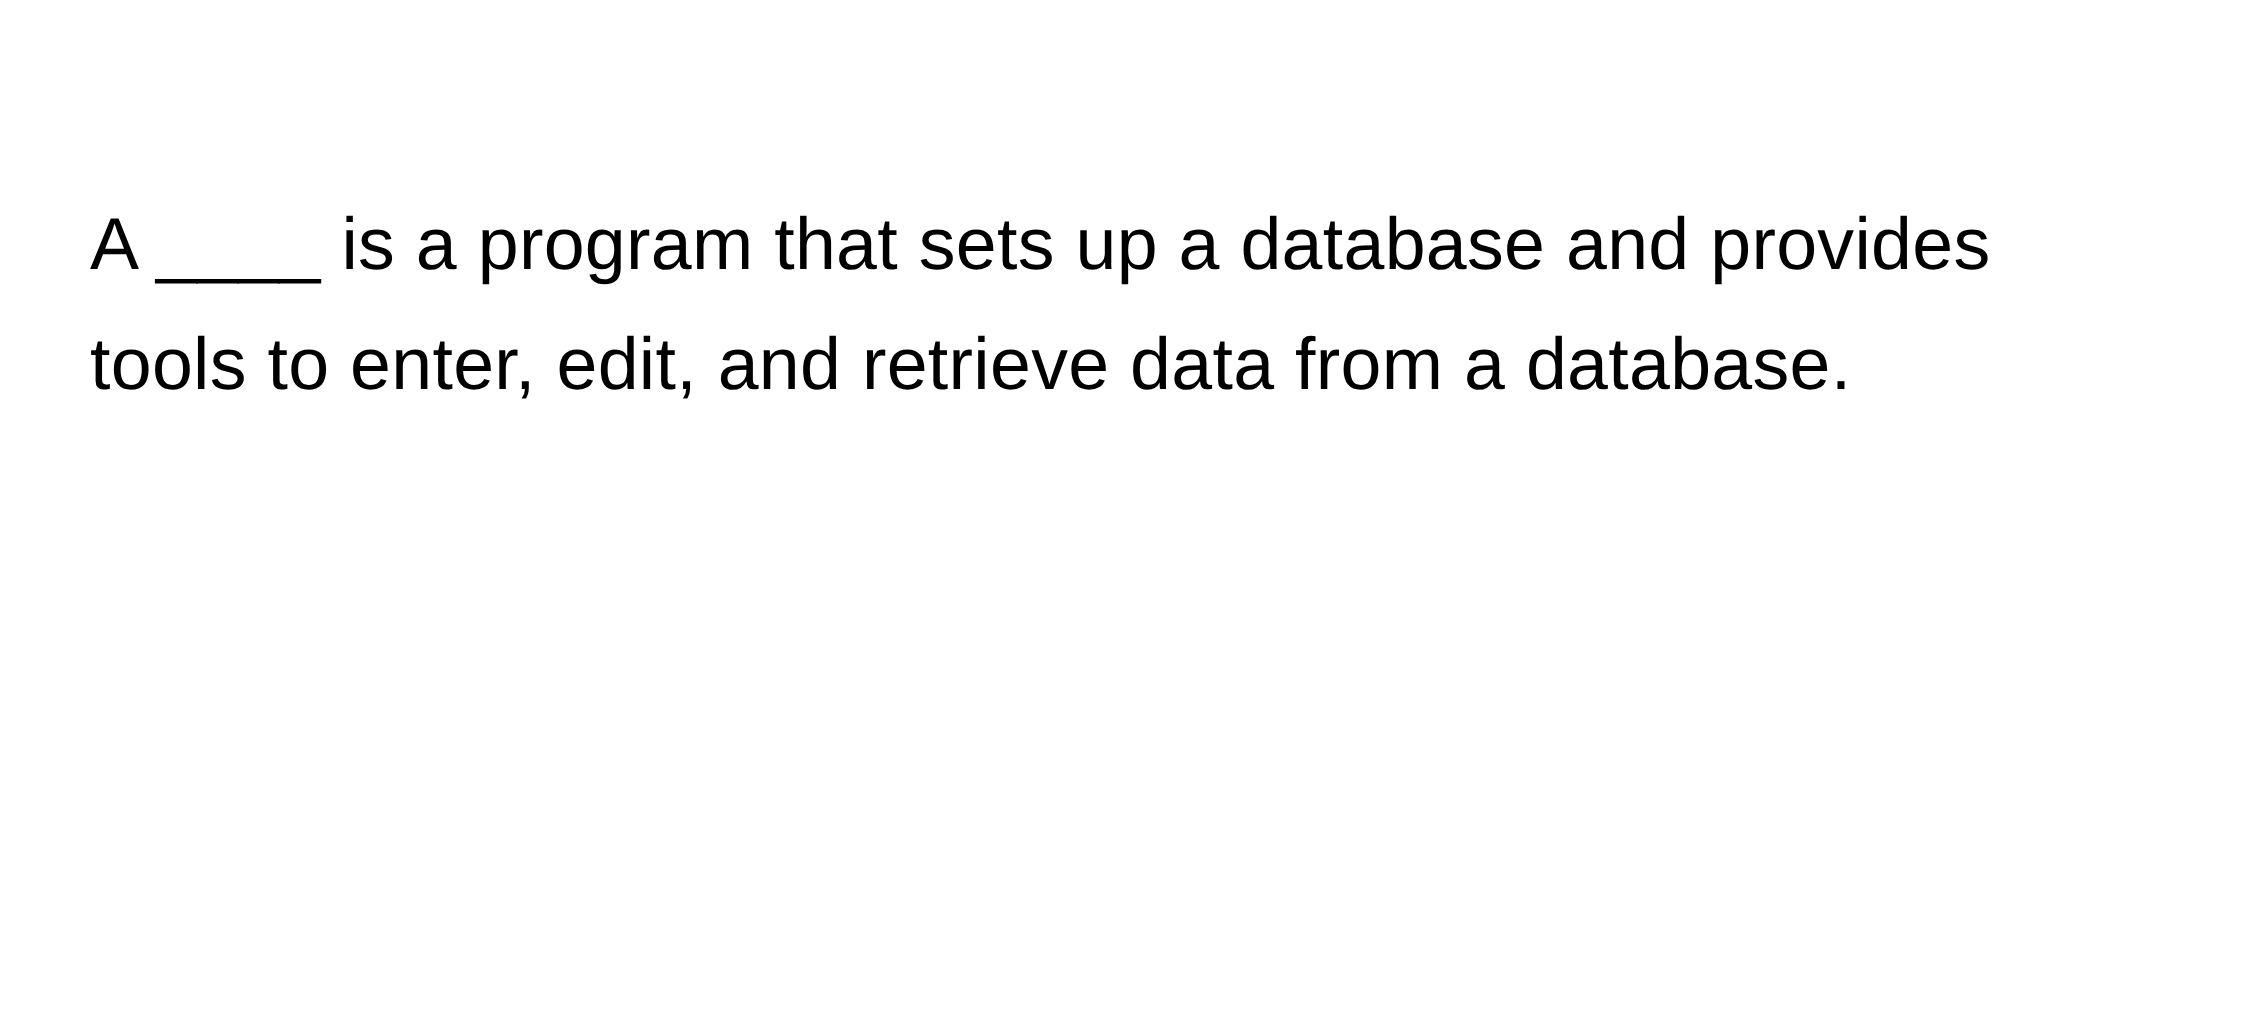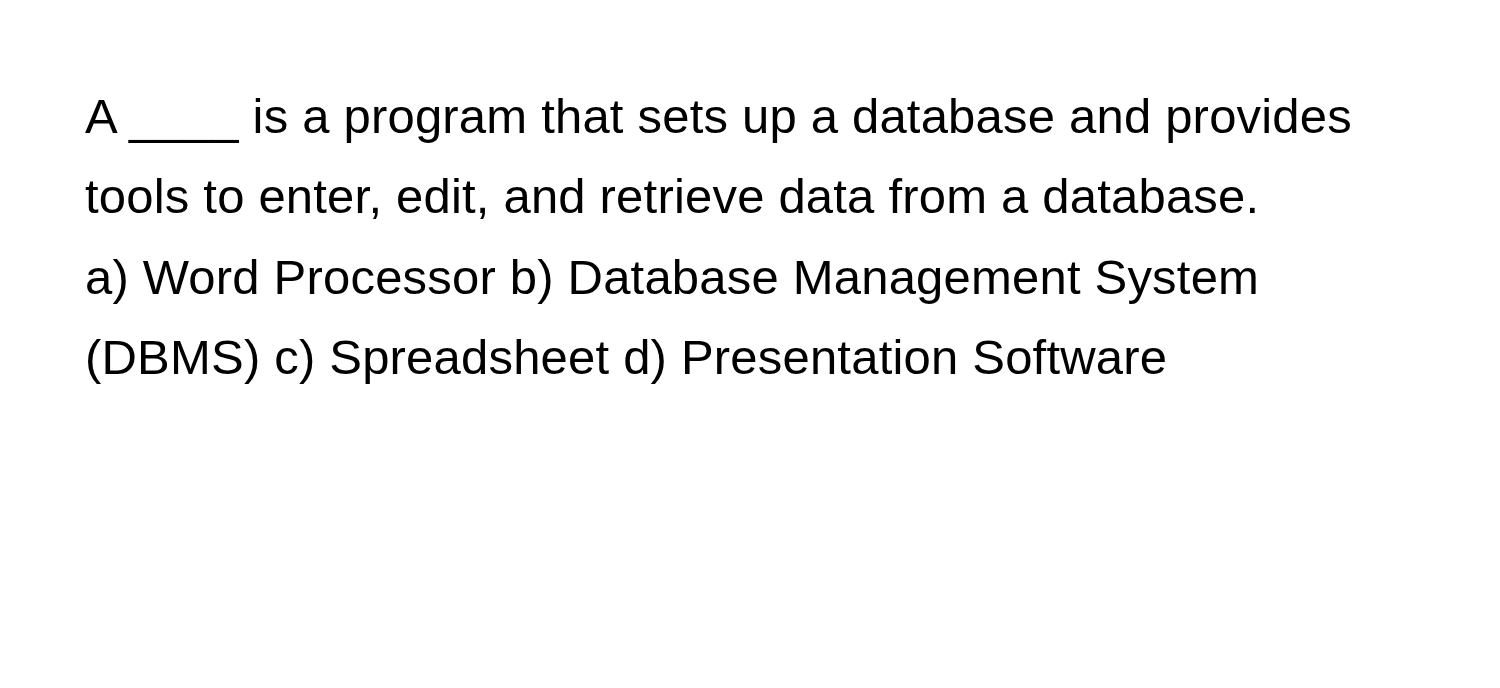--- a/index.html
+++ b/index.html
@@ -5,31 +5,31 @@
   html, body {
     margin: 0;
     padding: 0;
     width: 1500px;
     height: 688px;
     background: #ffffff;
     font-family: -apple-system, BlinkMacSystemFont, "Segoe UI", Helvetica, Arial, sans-serif;
     color: #000000;
   }
   .container {
-    padding: 76px 60px 0 85px;
+    padding: 76px 60px 0 60px;
     box-sizing: border-box;
     width: 100%;
+    margin-top: 47px;
   }
   .question-text {
     font-size: 49px;
     line-height: 1.64;
     letter-spacing: 0.2px;
     font-weight: 400;
     color: #000;
   }
 </style>
 </head>
 <body>
 
 <div class="container">
   <div class="question-text">A ____ is a program that sets up a database and provides tools to enter, edit, and retrieve data from a database.</div>
-  <div class="question-text">a) Word Processor b) Database Management System (DBMS) c) Spreadsheet d) Presentation Software</div>
 </div>
 
 </body></html>

